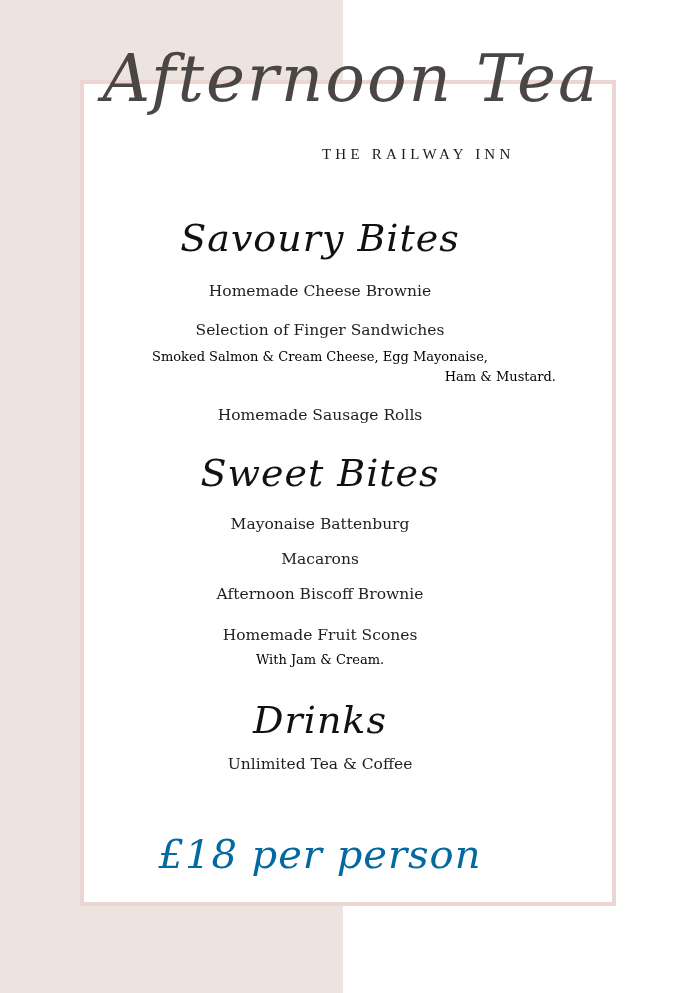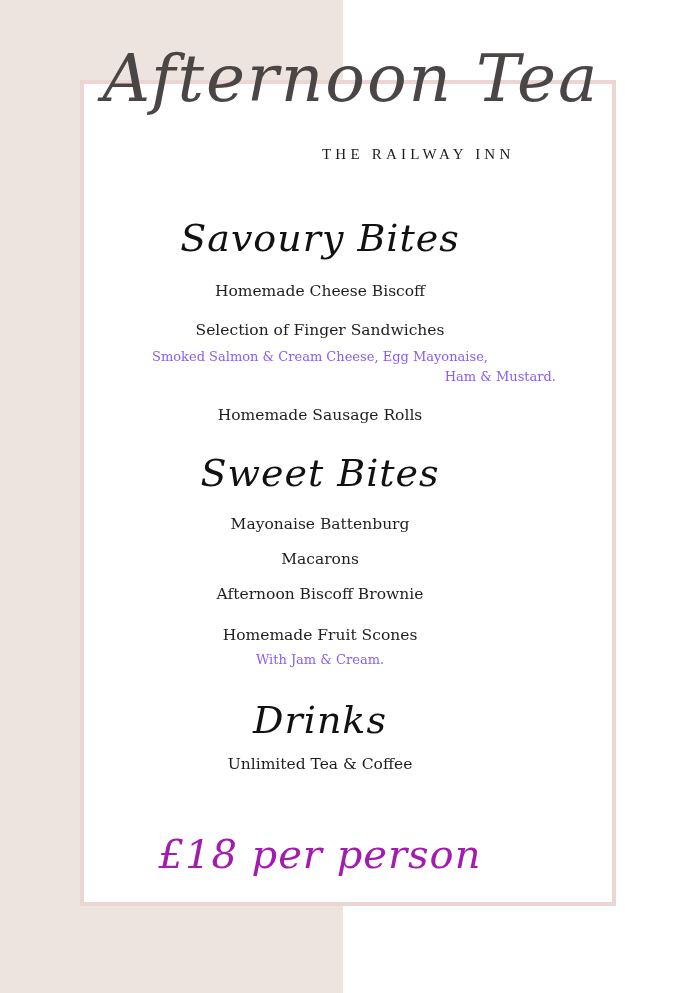--- a/index.html
+++ b/index.html
@@ -83,45 +83,45 @@
     .item {
       font-family: "DejaVu Serif", serif;
       font-size: 15.5px;
       line-height: 22px;
       color: #1e1e1e;
     }
     .item-sub {
       font-family: "DejaVu Serif", serif;
       font-size: 13px;
       line-height: 20px;
-      color: #8b5cf6;
+      color: #000000;
     }
     .price {
       font-family: "DejaVu Serif", serif;
       font-style: italic;
       font-size: 40px;
       line-height: 50px;
-      color: #a21caf;
+      color: #0369a1;
       letter-spacing: 1px;
     }
   </style>
 </head>
 <body>
 
 <div class="bg-panel"></div>
 
 <div class="card"></div>
 
 <div class="title">Afternoon Tea</div>
 <div class="subtitle">THE RAILWAY INN</div>
 
 <div class="content">
 
   <div class="abs section-heading" style="top:132px;">Savoury Bites</div>
-  <div class="abs item" style="top:196px;">Homemade Cheese Biscoff</div>
+  <div class="abs item" style="top:196px;">Homemade Cheese Brownie</div>
   <div class="abs item" style="top:235px;">Selection of Finger Sandwiches</div>
   <div class="abs item-sub" style="top:263px;">Smoked Salmon &amp; Cream Cheese, Egg Mayonaise,</div>
   <div class="abs item-sub" style="top:283px;text-align:right;">Ham &amp; Mustard.</div>
   <div class="abs item" style="top:320px;">Homemade Sausage Rolls</div>
 
   <div class="abs section-heading" style="top:367px;">Sweet Bites</div>
   <div class="abs item" style="top:429px;">Mayonaise Battenburg</div>
   <div class="abs item" style="top:464px;">Macarons</div>
   <div class="abs item" style="top:499px;">Afternoon Biscoff Brownie</div>
   <div class="abs item" style="top:540px;">Homemade Fruit Scones</div>

